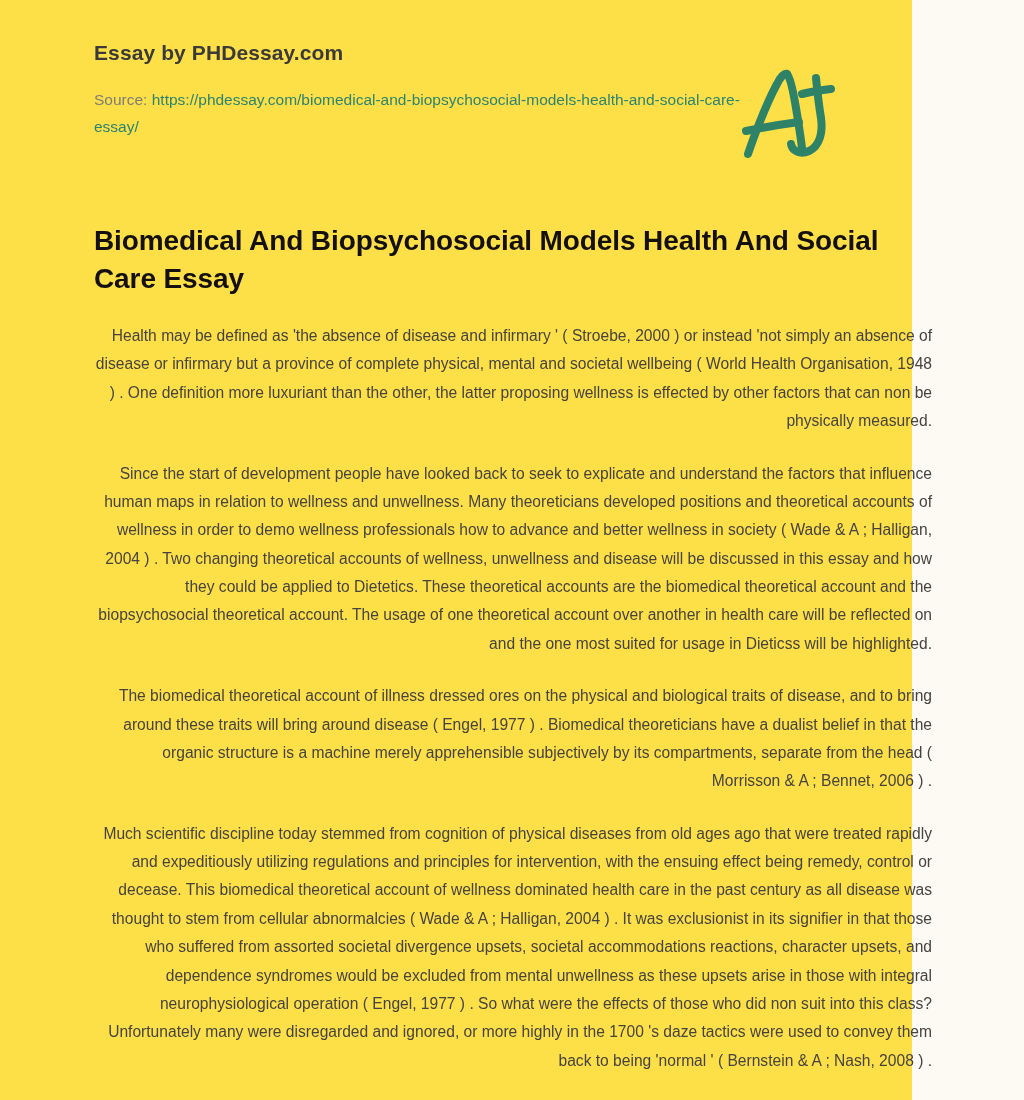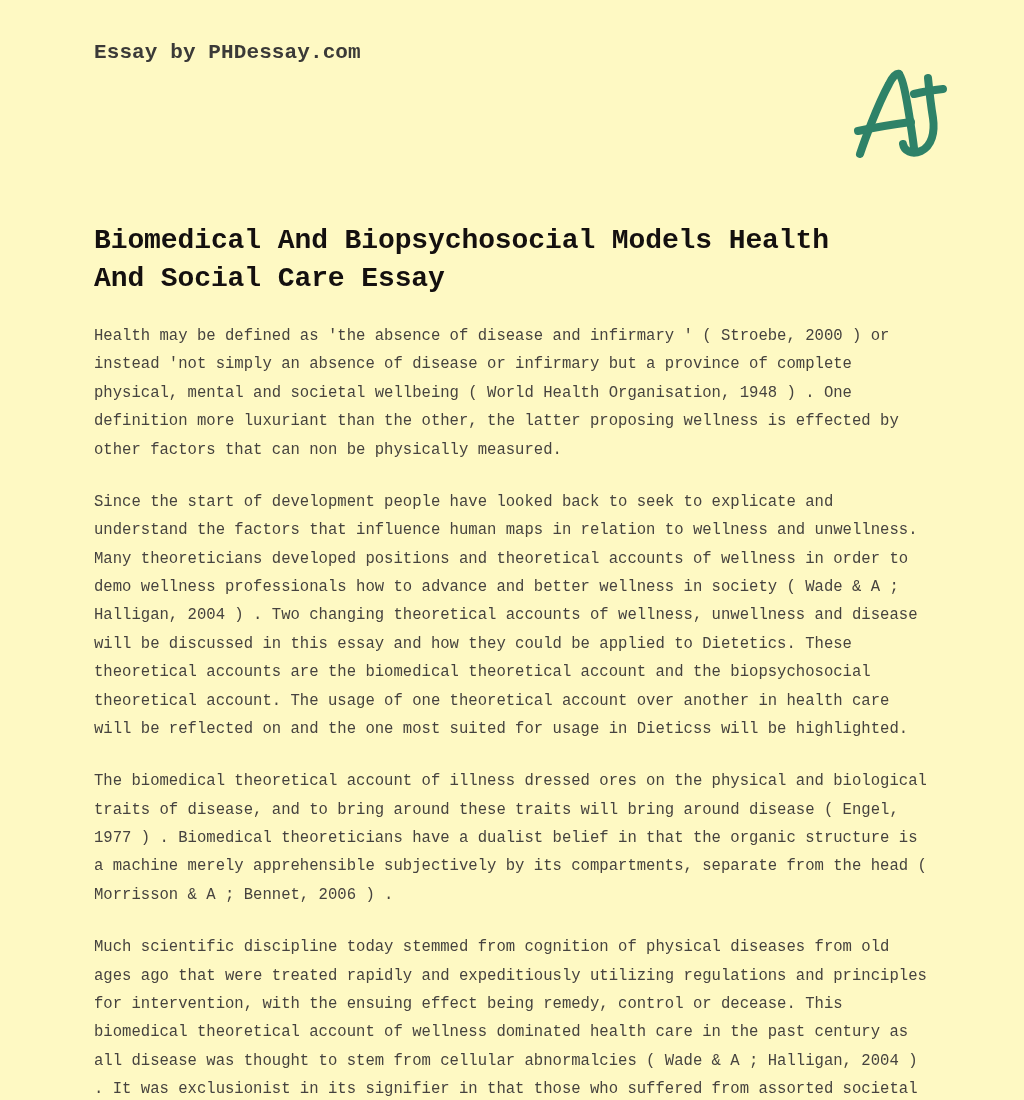--- a/index.html
+++ b/index.html
@@ -8,25 +8,24 @@
   }
   body {
     width: 1024px;
     height: 1100px;
     background: #fdfaf4;
     font-family: "Liberation Sans", sans-serif;
     overflow: hidden;
   }
   .page {
     position: relative;
-    width: 1024px;
+    width: 912px;
     height: 1100px;
-    background: #fef9c3;
+    background: #fde047;
     box-sizing: border-box;
-    font-family: Liberation Mono, monospace;
   }
 
   
   .header {
     position: absolute;
     left: 94px;
     top: 40px;
     right: 60px;
   }
   .brand-line {
@@ -81,33 +80,37 @@
     position: absolute;
     left: 94px;
     top: 322px;
     width: 838px;
   }
   .body-copy p {
     margin: 0 0 24px 0;
     font-size: 15.6px;
     line-height: 1.82;
     color: #46433f;
-    text-align: left;
+    text-align: right;
   }
   .body-copy p:last-child {
     margin-bottom: 0;
   }
 </style>
 </head>
 <body>
 
 <div class="page">
 
   <div class="header">
     <div class="brand-line">Essay by PHDessay.com</div>
+    <div class="source-line">
+      <span class="source-label">Source:</span>
+      <a class="source-url" href="#">https://phdessay.com/biomedical-and-biopsychosocial-models-health-and-social-care-essay/</a>
+    </div>
   </div>
 
   <div class="logo">
     <svg viewBox="0 0 118 118" width="118" height="118" aria-hidden="true">
       <g fill="none" stroke="#2e8268" stroke-linecap="round" stroke-linejoin="round">
 
         <path d="M16 96 C20 84 33 48 45 26 C48 20 52 15 55 16" stroke-width="8"></path>
 
         <path d="M55 16 C58 19 61 32 64 50 C67 68 69 82 70 90" stroke-width="8"></path>
 

